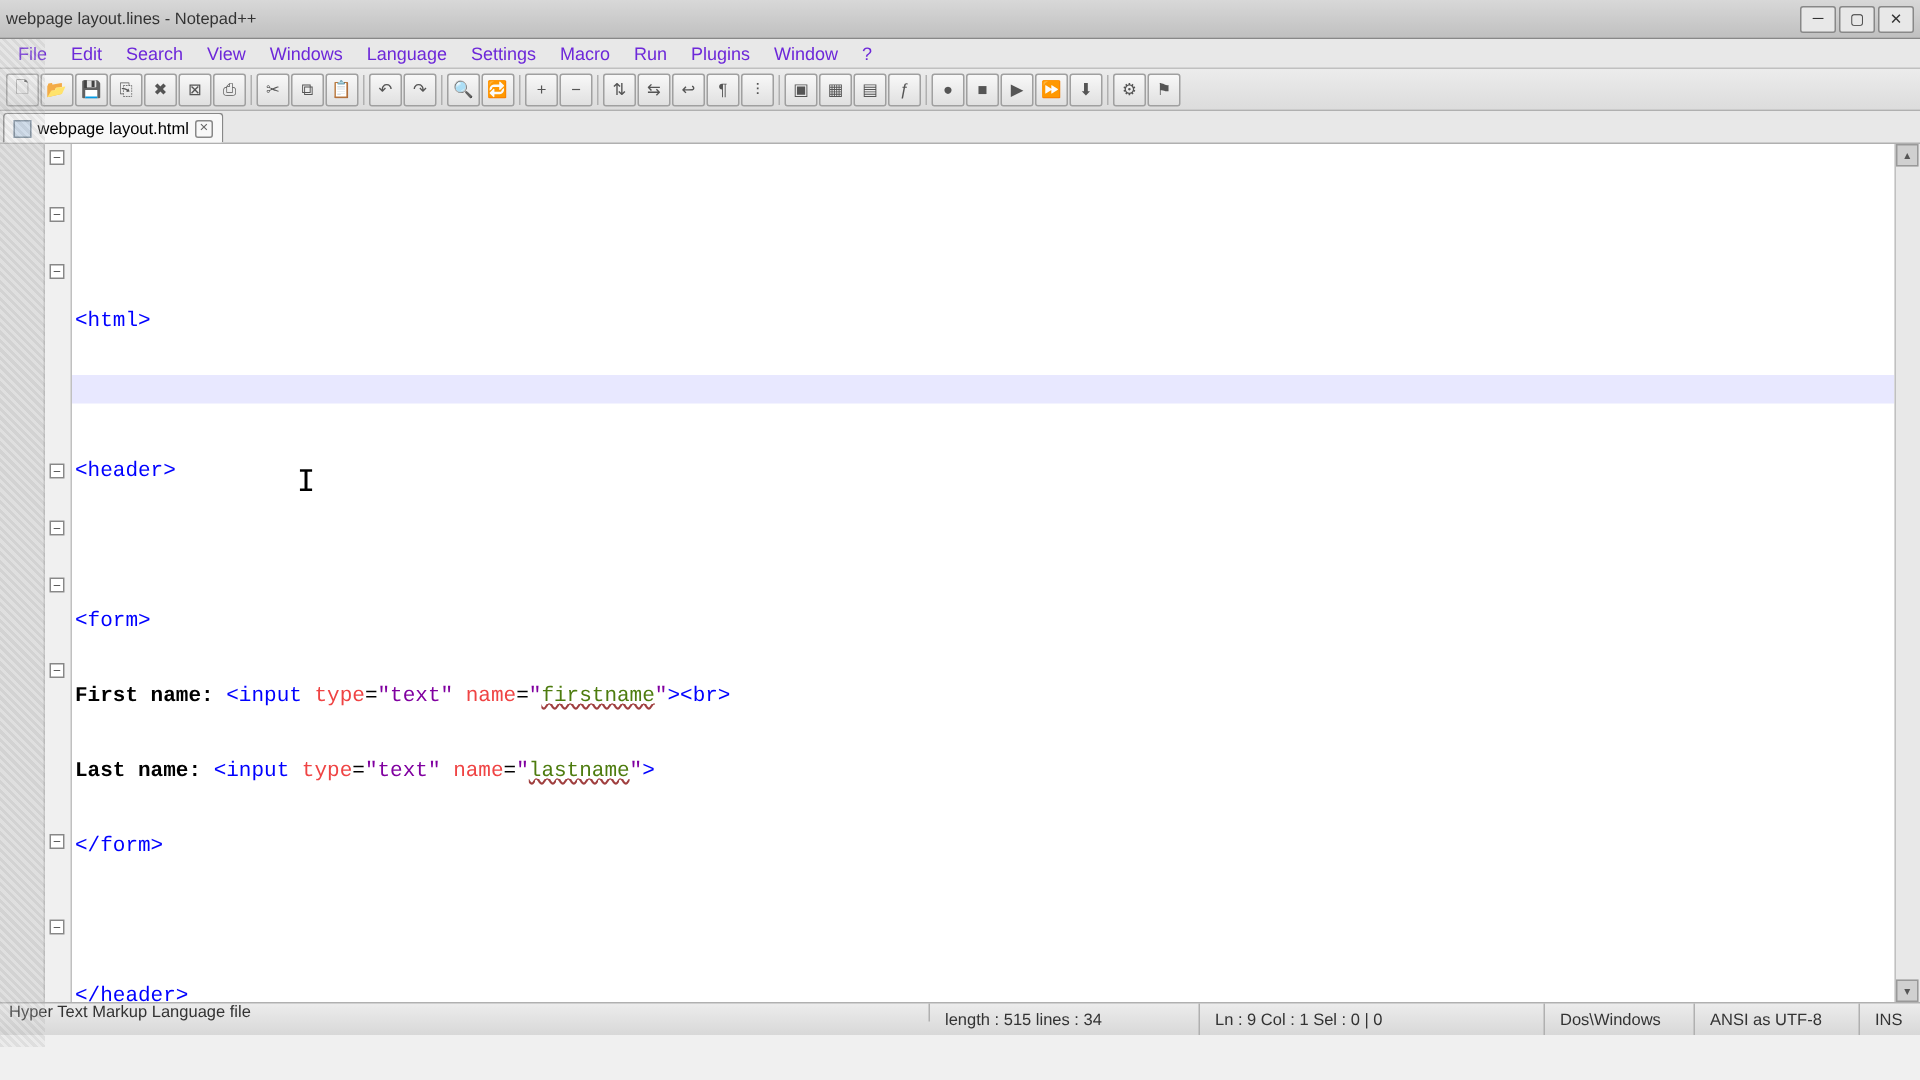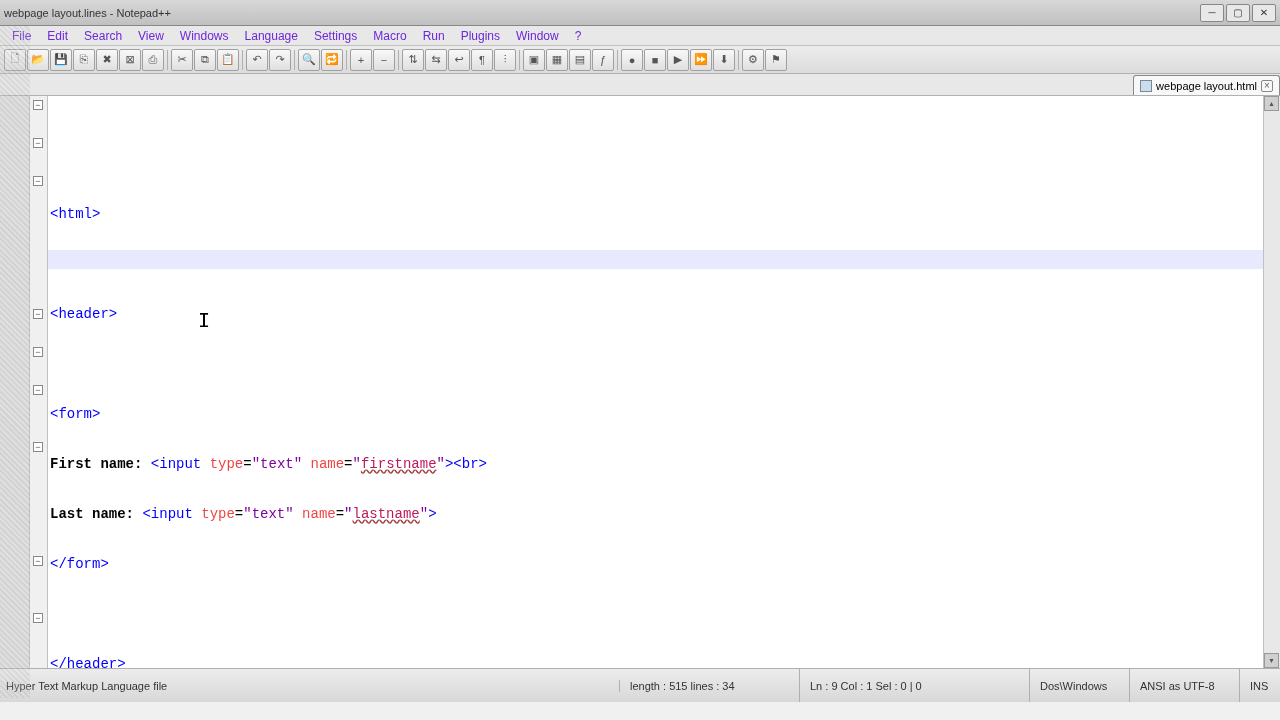--- a/index.html
+++ b/index.html
@@ -85,21 +85,20 @@
   background: #b0b0b0;
   margin: 0 2px;
 }
 .tabbar {
   height: 22px;
   background: #e8e8e8;
   border-bottom: 1px solid #b0b0b0;
   display: flex;
   align-items: flex-end;
   padding-left: 2px;
-  justify-content: flex-end;
 }
 .file-tab {
   height: 20px;
   background: #f8f8f8;
   border: 1px solid #888;
   border-bottom: none;
   border-radius: 3px 3px 0 0;
   padding: 2px 6px;
   display: flex;
   align-items: center;
@@ -169,21 +168,21 @@
   right: 0;
   height: 19px;
   background: #e8e8ff;
   z-index: 0;
 }
 .code-content { position: relative; z-index: 1; }
 .t-tag { color: #0000ff; }
 .t-attr { color: #ef4444; }
 .t-val { color: #8000a0; }
 .t-text { color: #000; font-weight: bold; }
-.t-err { color: #be185d; text-decoration: underline wavy #a04040; }
+.t-err { color: #4d7c0f; text-decoration: underline wavy #a04040; }
 .t-bracket { color: #0000ff; }
 .scrollbar {
   width: 17px;
   background: #e8e8e8;
   border-left: 1px solid #c0c0c0;
   position: relative;
 }
 .scroll-btn {
   width: 15px;
   height: 15px;
@@ -192,25 +191,25 @@
   position: absolute;
   left: 0;
   font-size: 8px;
   text-align: center;
   line-height: 13px;
   color: #555;
 }
 .scroll-btn.top { top: 0; }
 .scroll-btn.bot { bottom: 0; }
 .statusbar {
-  height: 34px;
+  height: 22px;
   background: linear-gradient(to bottom, #ececec, #d8d8d8);
   border-top: 1px solid #b0b0b0;
   display: flex;
-  align-items: center;
+  align-items: flex-start;
   font-size: 11px;
   color: #333;
 }
 .status-cell {
   padding: 0 10px;
   border-right: 1px solid #b0b0b0;
   height: 100%;
   display: flex;
   align-items: center;
 }

